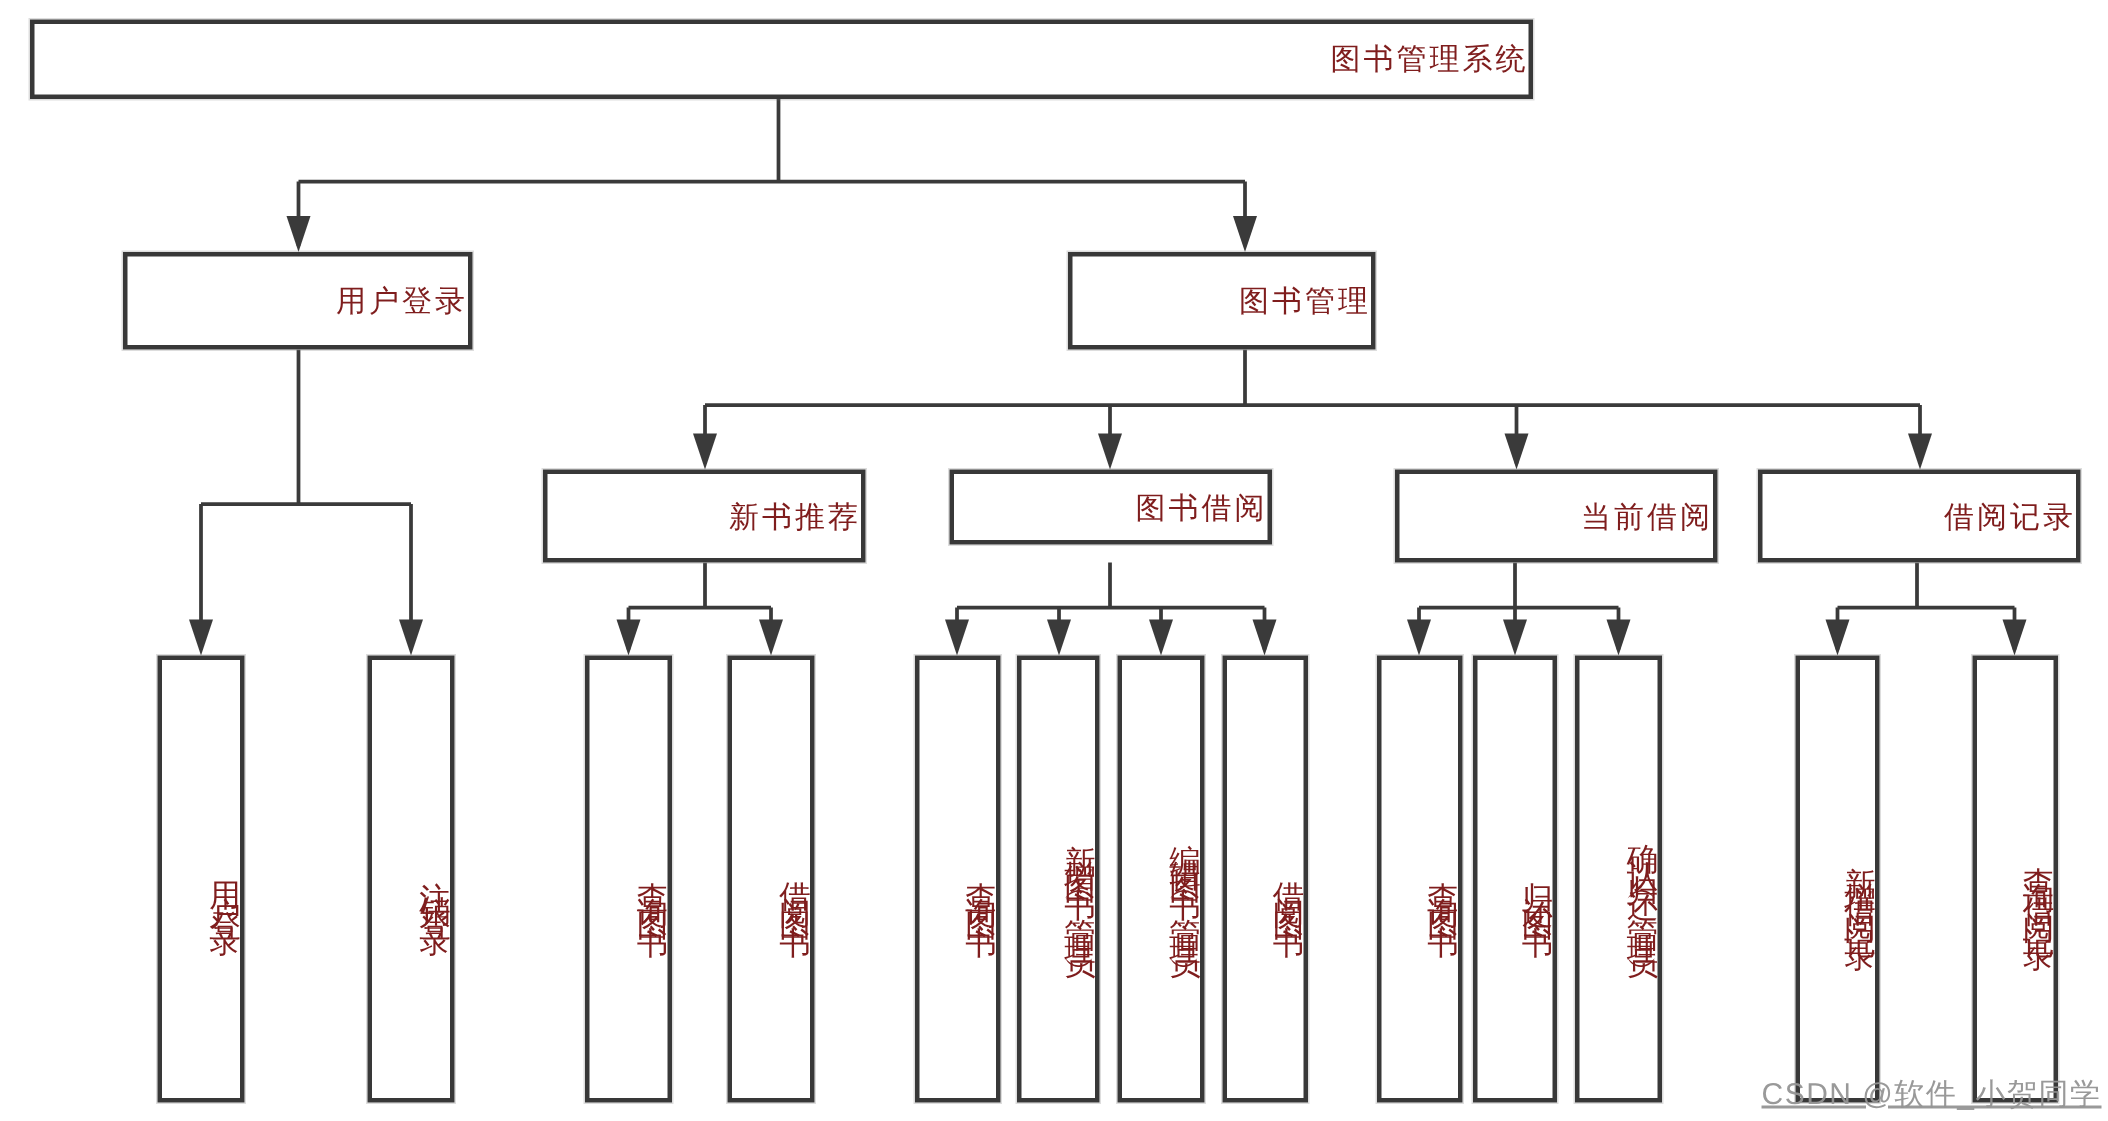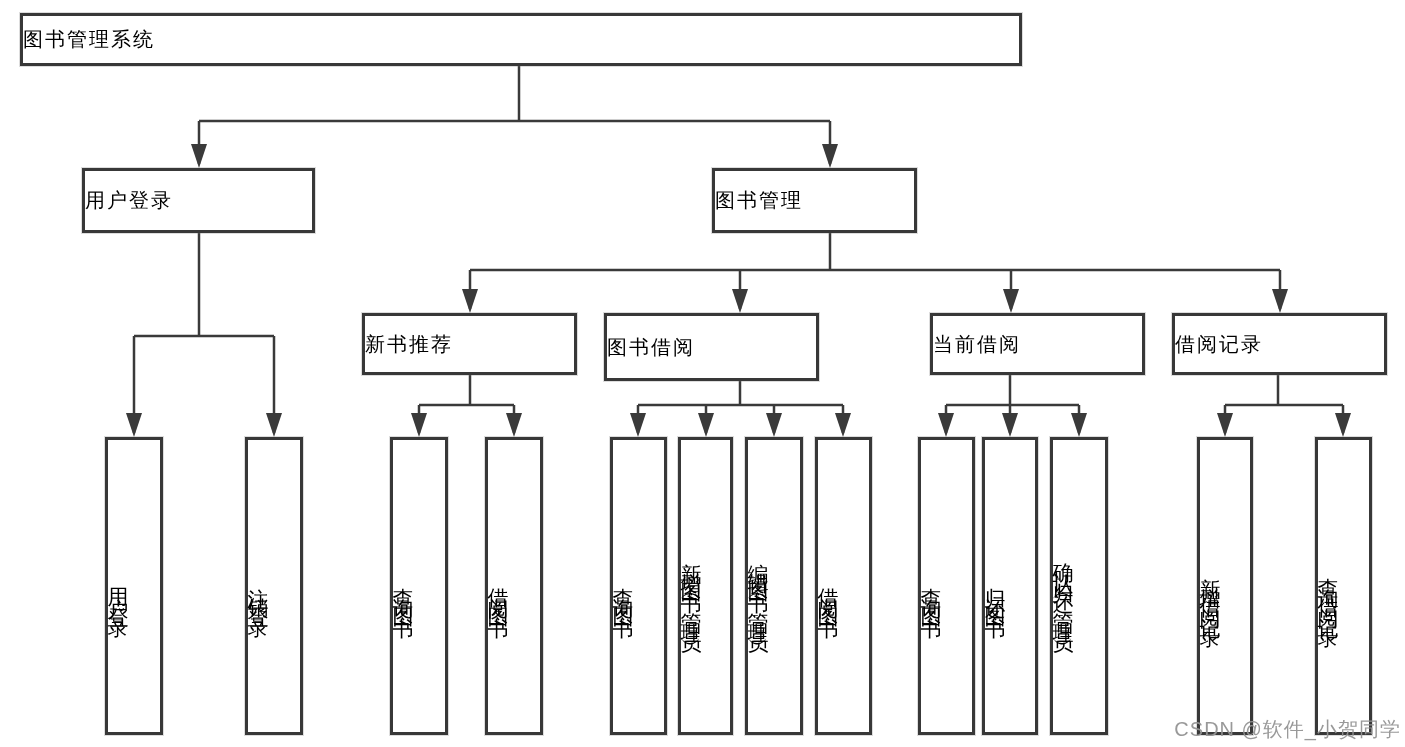--- a/index.html
+++ b/index.html
@@ -3,32 +3,32 @@
 <meta charset="utf-8">
 <style>
   html,body{margin:0;padding:0;background:#fff;}
   .canvas{
     position:relative;width:1405px;height:747px;background:#ffffff;
     font-family:"Liberation Sans","DejaVu Sans",sans-serif;overflow:hidden;
   }
   svg.wires{position:absolute;left:0;top:0;width:1405px;height:747px;}
   .node{
     position:absolute;background:#ffffff;border:3px solid #383838;
-    box-sizing:border-box;display:flex;align-items:center;justify-content:flex-start;
-    color:#000000;box-shadow:0 0 0 1px rgba(120,120,120,.25);
+    box-sizing:border-box;display:flex;align-items:center;justify-content:flex-end;
+    color:#7f1d1d;box-shadow:0 0 0 1px rgba(120,120,120,.25);
   }
   .node.h{font-size:20px;letter-spacing:2px;}
   .node.v .lbl{
     writing-mode:vertical-rl;text-orientation:mixed;
     font-size:21px;letter-spacing:10px;line-height:1;
     margin-bottom:-10px; 
   }
   .watermark{
     position:absolute;right:4px;bottom:4px;font-size:20px;
-    color:rgba(148,148,148,.95);letter-spacing:1px;white-space:nowrap;
+    color:rgba(148,148,148,.95);letter-spacing:1px;white-space:nowrap;text-decoration:underline;
   }
 </style>
 </head>
 <body>
 
 <div class="canvas">
   <svg class="wires" xmlns="http://www.w3.org/2000/svg" viewBox="0 0 1405 747">
       <line x1="519" y1="66" x2="519" y2="121" stroke="#3a3a3a" stroke-width="2.5"></line>
       <line x1="199" y1="121" x2="830" y2="121" stroke="#3a3a3a" stroke-width="2.5"></line>
       <line x1="199" y1="121" x2="199" y2="164" stroke="#3a3a3a" stroke-width="2.5"></line>
@@ -89,21 +89,21 @@
       </div>
       <div class="node h" style="left: 82px; top: 168px; width: 233px; height: 65px;">
         <span class="lbl">用户登录</span>
       </div>
       <div class="node h" style="left: 712px; top: 168px; width: 205px; height: 65px;">
         <span class="lbl">图书管理</span>
       </div>
       <div class="node h" style="left: 362px; top: 313px; width: 215px; height: 62px;">
         <span class="lbl">新书推荐</span>
       </div>
-      <div class="node h" style="left: 604px; top: 313px; width: 215px; height: 68px;">
+      <div class="node h" style="left: 633px; top: 313px; width: 215px; height: 50px;">
         <span class="lbl">图书借阅</span>
       </div>
       <div class="node h" style="left: 902px; top: 313px; width: 215px; height: 62px; margin-left: 28px;">
         <span class="lbl">当前借阅</span>
       </div>
       <div class="node h" style="left: 1172px; top: 313px; width: 215px; height: 62px;">
         <span class="lbl">借阅记录</span>
       </div>
       <div class="node v" style="left: 105px; top: 437px; width: 58px; height: 298px;">
         <span class="lbl">用户登录</span>

